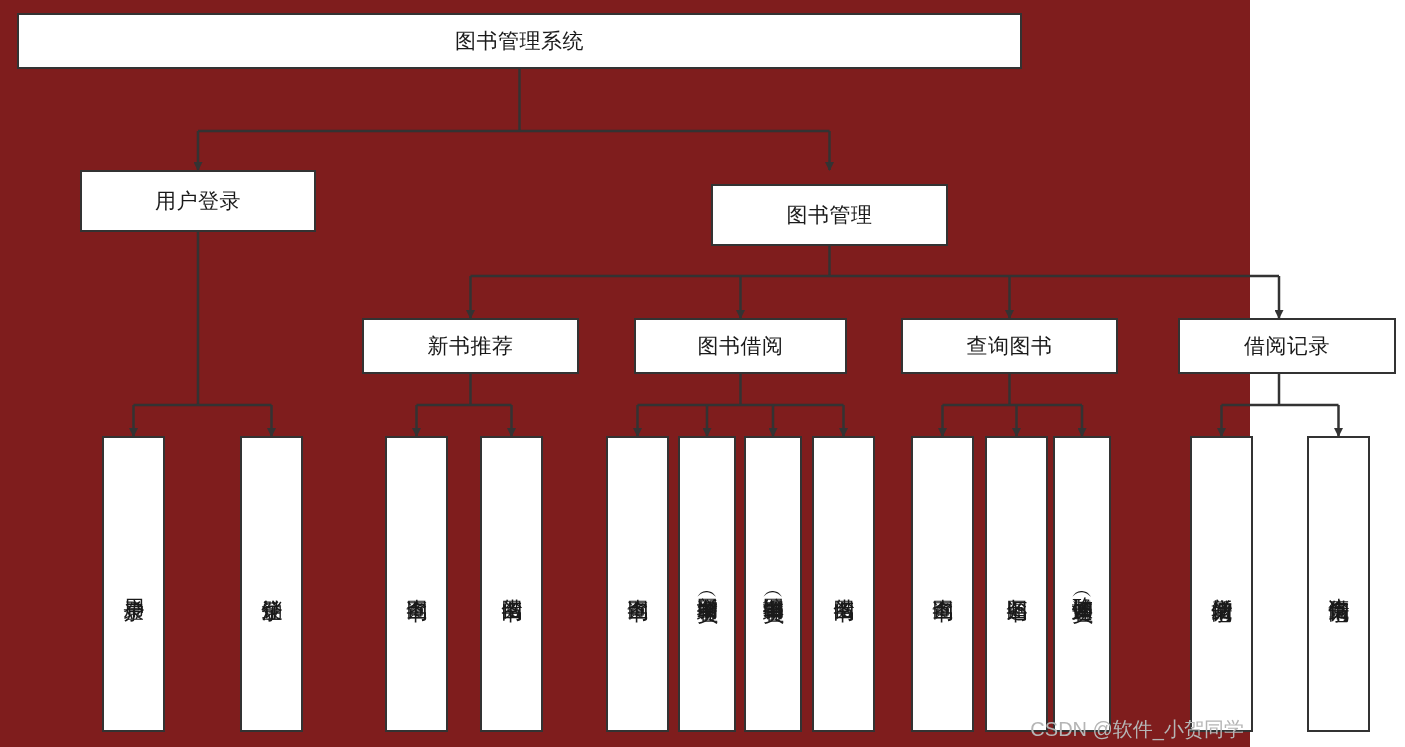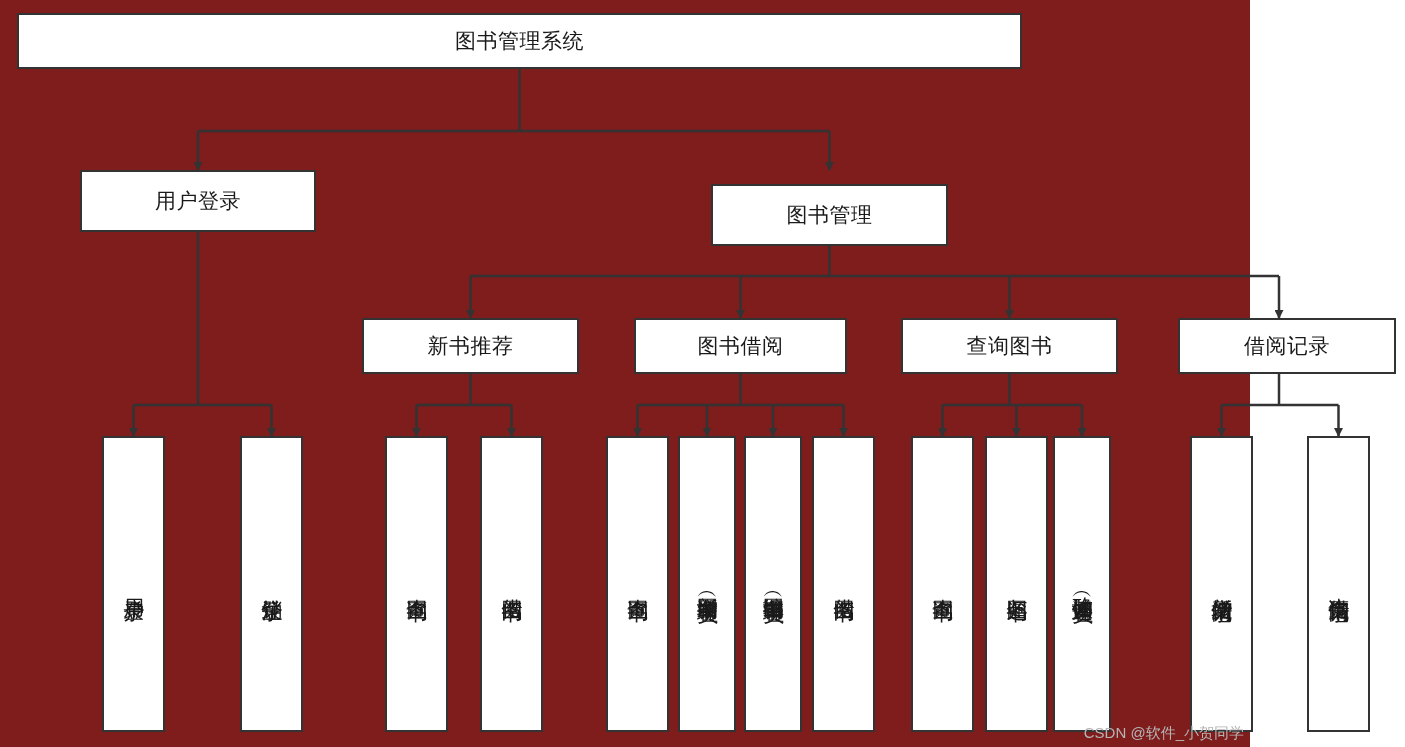--- a/index.html
+++ b/index.html
@@ -51,21 +51,21 @@
     writing-mode: vertical-rl;
     text-orientation: upright;
     line-height: 1.18;
     letter-spacing: 1px;
     white-space: nowrap;
   }
   #watermark {
     position: absolute;
     right: 6px;
     bottom: 4px;
-    font-size: 15px;
+    font-size: 20px;
     color: #b5b5b5;
     white-space: nowrap;
     pointer-events: none;
   }
 </style>
 </head>
 <body>
 
 <div id="diagram-root">
 

